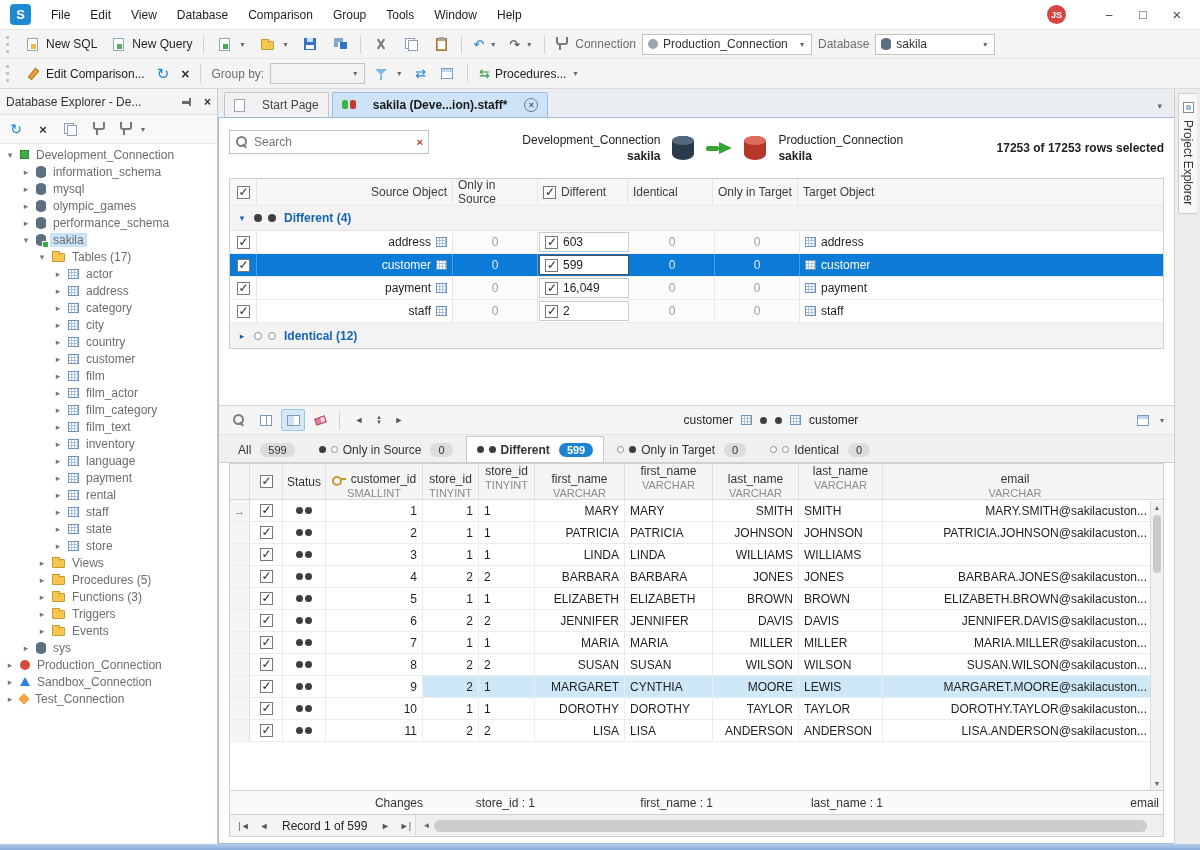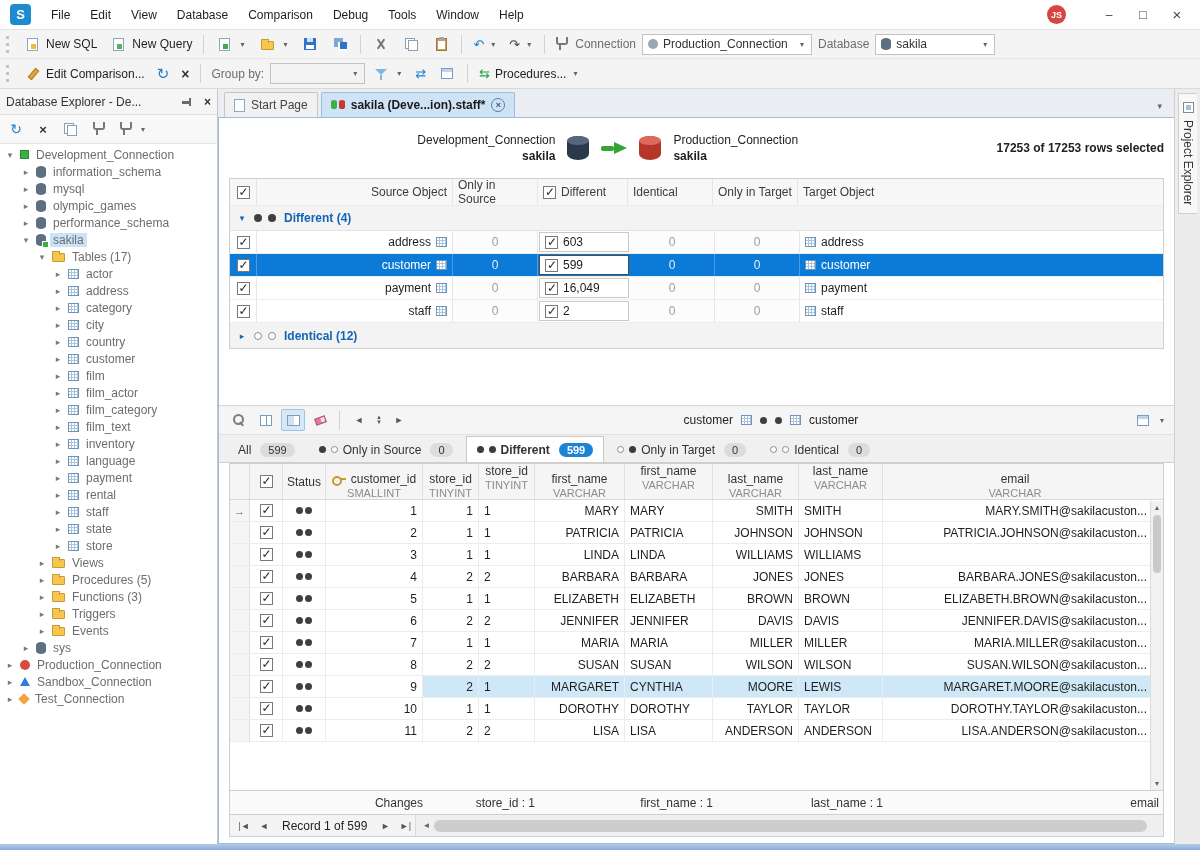--- a/index.html
+++ b/index.html
@@ -102,21 +102,21 @@
 .titem .texp{width:12px;color:#7a7a7a;font-size:9px;text-align:center;flex:none}
 .texp.exp-open::after{content:"\25BE"}
 .texp.exp-closed::after{content:"\25B8"}
 .titem .tlabel{padding:0 3px}
 .titem.selected .tlabel{background:#cbe3f8}
 .lvl-0{padding-left:4px}.lvl-1{padding-left:20px}.lvl-2{padding-left:36px}.lvl-3{padding-left:52px}
 
 
 .main{flex:1;display:flex;flex-direction:column;min-width:0;background:#eef1f4}
 .tabstrip{height:28px;display:flex;align-items:flex-end;padding:0 6px;background:#eaeef2}
-.doctab{height:25px;display:flex;align-items:center;gap:6px;padding:0 9px;background:#f1f1f1;border:1px solid #c6c6c6;border-bottom:none;margin-right:3px;border-radius:2px 2px 0 0;color:#444}
+.doctab{height:25px;display:flex;align-items:center;gap:17px;padding:0 9px;background:#f1f1f1;border:1px solid #c6c6c6;border-bottom:none;margin-right:3px;border-radius:2px 2px 0 0;color:#444}
 .doctab.active{background:#cfe3f6;border-color:#9fbcd8;color:#1a1a1a;font-weight:bold}
 .tabclose{width:14px;height:14px;border-radius:50%;border:1px solid #5b7da0;color:#3c5a78;font-size:9px;display:flex;align-items:center;justify-content:center}
 .tabclose::after{content:"\00D7"}
 .tabstrip-caret{margin-left:auto;color:#666;font-size:9px;padding:6px}
 .tabstrip-caret::after{content:"\25BE"}
 
 .docarea{flex:1;background:#fff;border:1px solid #9fbcd8;border-right:none;margin:0;display:flex;flex-direction:column;min-height:0;overflow:hidden}
 
 
 .cmp-header{height:60px;display:flex;align-items:center;padding:6px 10px;gap:10px}
@@ -254,21 +254,21 @@
       <div class="menu-item">File</div>
 
       <div class="menu-item">Edit</div>
 
       <div class="menu-item">View</div>
 
       <div class="menu-item">Database</div>
 
       <div class="menu-item">Comparison</div>
 
-      <div class="menu-item">Debug</div>
+      <div class="menu-item">Group</div>
 
       <div class="menu-item">Tools</div>
 
       <div class="menu-item">Window</div>
 
       <div class="menu-item">Help</div>
     </div>
   <div class="menubar-right">
     <div class="user-badge">JS</div>
     <div class="win-btn min"></div>
@@ -653,20 +653,25 @@
         <span class="cmp-ic"></span>
         <span>sakila (Deve...ion).staff*</span>
         <span class="tabclose"></span>
       </div>
       <span class="tabstrip-caret"></span>
     </div>
 
     <div class="docarea">
 
       <div class="cmp-header">
+        <div class="searchbox">
+          <span class="mag-ic"></span>
+          <input placeholder="Search" style="">
+          <span class="sb-clear"></span>
+        </div>
         <div class="conninfo">
           <div class="connblock src">
             <span>Development_Connection</span>
             <span class="dbn">sakila</span>
           </div>
           <span class="cylbig dark"></span>
           <span class="arrow-green"></span>
           <span class="cylbig red"></span>
           <div class="connblock">
             <span>Production_Connection</span>

